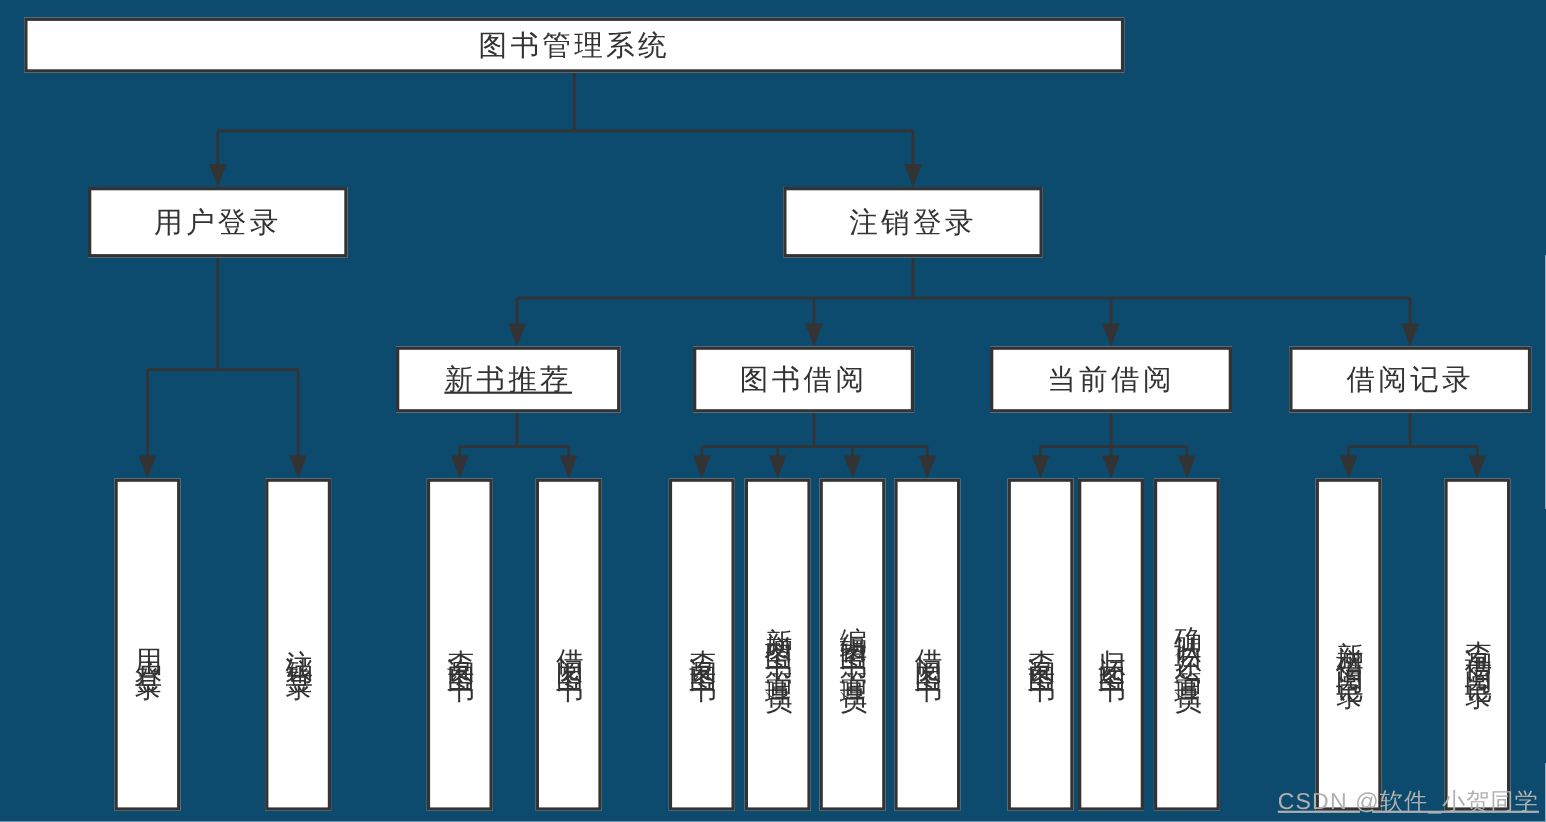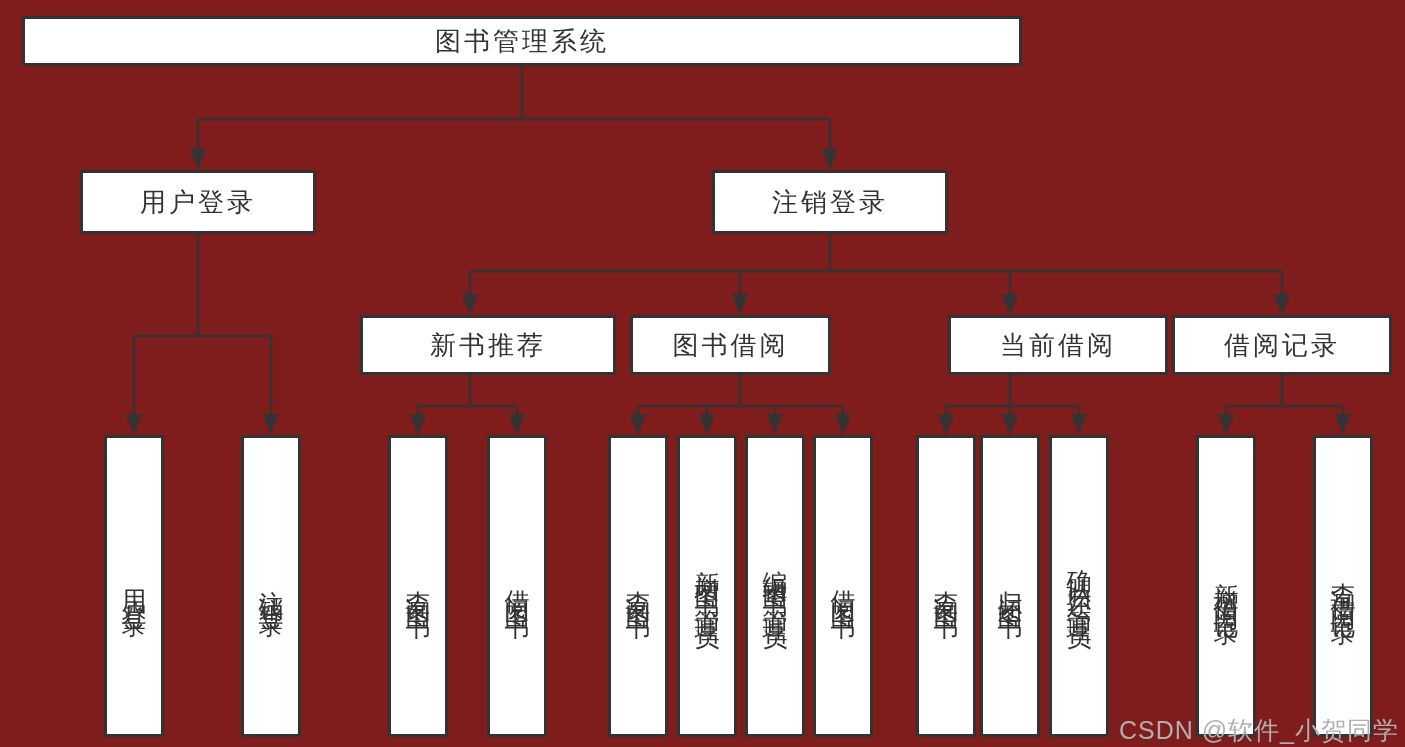--- a/index.html
+++ b/index.html
@@ -1,18 +1,18 @@
 <!DOCTYPE html>
 <html><head>
 <meta charset="utf-8">
 <style>
   * { box-sizing: border-box; margin: 0; padding: 0; }
   html, body { width: 1405px; height: 747px; background: #ffffff; overflow: hidden; }
   body { font-family: "Liberation Sans", sans-serif; }
-  #stage { position: relative; width: 1405px; height: 747px; background: #7f1d1d; }
+  #stage { position: relative; width: 1405px; height: 747px; background: #0c4a6e; }
 
   svg.connectors { position: absolute; left: 0; top: 0; z-index: 1; }
 
   .hbox {
     position: absolute;
     border: 3px solid #333333;
     background: #ffffff;
     display: flex;
     align-items: center;
     justify-content: center;
@@ -41,34 +41,35 @@
     letter-spacing: 8px;
     color: #333333;
     line-height: 1;
     white-space: nowrap;
   }
 
   .watermark {
     position: absolute;
     top: 714px;
     right: 6px;
-    font-size: 25px;
+    font-size: 21px;
     color: #b0b0b0;
     letter-spacing: 1px;
     z-index: 3;
     white-space: nowrap;
+    text-decoration: underline;
   }
 
   
   .n-root   { left: 22px;   top: 16px;  width: 1000px; height: 50px; }
   .n-login  { left: 80px;   top: 170px; width: 236px;  height: 64px; }
   .n-mgmt   { left: 712px;  top: 170px; width: 236px;  height: 64px; }
-  .n-rec    { left: 360px;  top: 315px; width: 256px;  height: 60px; }
+  .n-rec    { left: 360px;  top: 315px; width: 204px;  height: 60px; text-decoration: underline; }
   .n-borrow { left: 630px;  top: 315px; width: 201px;  height: 60px; }
-  .n-cur    { left: 900px;  top: 315px; width: 220px;  height: 60px; margin-left: 48px; }
+  .n-cur    { left: 900px;  top: 315px; width: 220px;  height: 60px; }
   .n-hist   { left: 1172px; top: 315px; width: 220px;  height: 60px; }
 
   .lf-1a { left: 104px; }  .lf-1b { left: 241px; }
   .lf-2a { left: 388px; }  .lf-2b { left: 487px; }
   .lf-3a { left: 608px; }  .lf-3b { left: 677px; }
   .lf-3c { left: 745px; }  .lf-3d { left: 813px; }
   .lf-4a { left: 916px; }  .lf-4b { left: 980px; }  .lf-4c { left: 1049px; }
   .lf-5a { left: 1196px; } .lf-5b { left: 1313px; }
 </style>
 </head>

